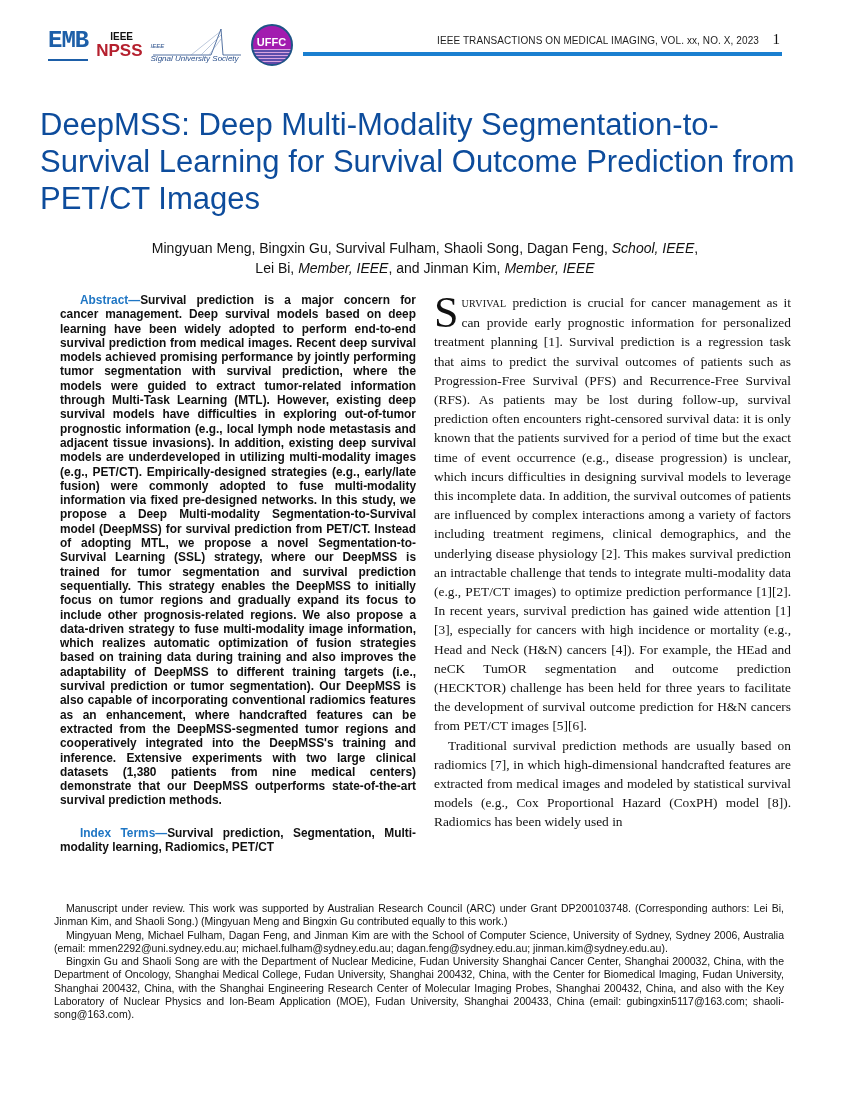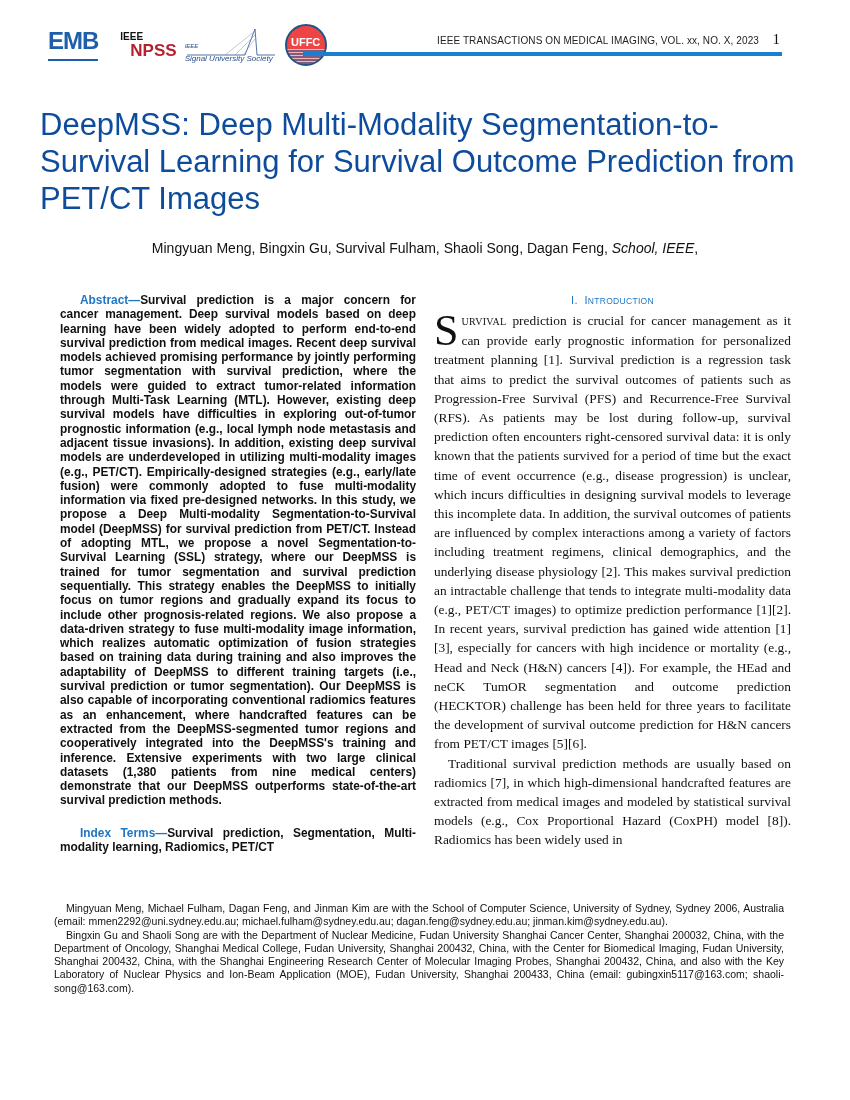--- a/index.html
+++ b/index.html
@@ -1,27 +1,27 @@
 <!DOCTYPE html>
 <html><head>
 <meta charset="utf-8">
 <style>
   html, body { margin: 0; padding: 0; background: #ffffff; }
   body { width: 850px; height: 1100px; position: relative; overflow: hidden; color: #111; }
   .header { position: absolute; left: 0; top: 0; width: 850px; height: 80px; }
   .logos { position: absolute; left: 48px; top: 20px; height: 50px; display: flex; align-items: center; gap: 8px; }
-  .logo-emb { font-family: Liberation Sans, sans-serif; font-weight: bold; font-size: 24px; color: #1d5fa8; letter-spacing: -1px; position: relative; padding-bottom: 6px; border-bottom: 2px solid #1d5fa8; line-height: 1; }
+  .logo-emb { font-family: Liberation Mono, monospace; font-weight: bold; font-size: 24px; color: #1d5fa8; letter-spacing: -1px; position: relative; padding-bottom: 6px; border-bottom: 2px solid #1d5fa8; line-height: 1; }
   .logo-npss { font-family: "Liberation Sans", sans-serif; font-weight: bold; line-height: 1; display: flex; flex-direction: column; align-items: flex-start; }
   .logo-npss .ieee { font-size: 10px; color: #111; margin-left: 14px; }
-  .logo-npss .npss { font-size: 17px; color: #b5202e; margin-left: 24px; }
+  .logo-npss .npss { font-size: 17px; color: #b5202e; }
   .logo-sps { font-family: "Liberation Sans", sans-serif; font-style: italic; font-size: 8px; color: #2a4f8a; width: 92px; height: 40px; position: relative; }
   .logo-sps svg { position: absolute; left: 0; top: 0; }
   .logo-sps .sps-text { position: absolute; left: 0; bottom: 2px; white-space: nowrap; }
   .logo-sps .sps-ieee { position: absolute; left: 0; top: 18px; font-size: 6px; }
-  .logo-uffc { width: 42px; height: 42px; border-radius: 50%; background: #ef4444; border: 2px solid #1f5487; box-sizing: border-box; display: flex; align-items: center; justify-content: center; font-family: "Liberation Sans", sans-serif; font-weight: bold; font-size: 11px; color: #fff; position: relative; overflow: hidden; text-align: center; }
+  .logo-uffc { width: 42px; height: 42px; border-radius: 50%; background: #a21caf; border: 2px solid #1f5487; box-sizing: border-box; display: flex; align-items: center; justify-content: center; font-family: "Liberation Sans", sans-serif; font-weight: bold; font-size: 11px; color: #fff; position: relative; overflow: hidden; text-align: center; }
   .logo-uffc .waves { position: absolute; left: 0; bottom: 0; width: 100%; height: 40%; background: repeating-linear-gradient(180deg, #fff 0 1px, #2e6fa8 1px 3px); opacity: 0.6; }
   .logo-uffc span { position: relative; z-index: 1; margin-top: -6px; }
   .running-head { position: absolute; right: 91px; top: 35px; font-family: "Liberation Sans", sans-serif; font-size: 10px; color: #222; letter-spacing: 0.1px; }
   .page-num { position: absolute; right: 70px; top: 31px; font-family: "Liberation Serif", serif; font-size: 15px; color: #111; }
   .rule { position: absolute; left: 303px; top: 52px; width: 479px; height: 4px; background: #1a7fd0; }
 
   .title { position: absolute; left: 40px; top: 106px; width: 770px; text-align: left; font-family: "Liberation Sans", sans-serif; font-size: 31px; line-height: 37px; color: #0d4c9c; }
   .authors { position: absolute; left: 40px; top: 238px; width: 770px; text-align: center; font-family: "Liberation Sans", sans-serif; font-size: 14px; line-height: 20px; color: #111; }
   .authors i { font-style: italic; }
 
@@ -72,31 +72,34 @@
   <div class="rule"></div>
 </div>
 
 <h1 class="title" style="margin:0;font-weight:normal;">DeepMSS: Deep Multi-Modality Segmentation-to-Survival Learning for Survival Outcome Prediction from PET/CT Images</h1>
 
 <div class="authors">
   <div>
     <span>Mingyuan Meng, Bingxin Gu, Survival Fulham, Shaoli Song, Dagan Feng,</span>
     <i>School, IEEE</i><span>,</span>
   </div>
+  <div>
+    <span>Lei Bi,</span>
+    <i>Member, IEEE</i><span>, and Jinman Kim,</span>
+    <i>Member, IEEE</i>
+  </div>
 </div>
 
 <div class="col-left">
   <p><span class="kw">Abstract</span><span class="kw">—</span><span>Survival prediction is a major concern for cancer management. Deep survival models based on deep learning have been widely adopted to perform end-to-end survival prediction from medical images. Recent deep survival models achieved promising performance by jointly performing tumor segmentation with survival prediction, where the models were guided to extract tumor-related information through Multi-Task Learning (MTL). However, existing deep survival models have difficulties in exploring out-of-tumor prognostic information (e.g., local lymph node metastasis and adjacent tissue invasions). In addition, existing deep survival models are underdeveloped in utilizing multi-modality images (e.g., PET/CT). Empirically-designed strategies (e.g., early/late fusion) were commonly adopted to fuse multi-modality information via fixed pre-designed networks. In this study, we propose a Deep Multi-modality Segmentation-to-Survival model (DeepMSS) for survival prediction from PET/CT. Instead of adopting MTL, we propose a novel Segmentation-to-Survival Learning (SSL) strategy, where our DeepMSS is trained for tumor segmentation and survival prediction sequentially. This strategy enables the DeepMSS to initially focus on tumor regions and gradually expand its focus to include other prognosis-related regions. We also propose a data-driven strategy to fuse multi-modality image information, which realizes automatic optimization of fusion strategies based on training data during training and also improves the adaptability of DeepMSS to different training targets (i.e., survival prediction or tumor segmentation). Our DeepMSS is also capable of incorporating conventional radiomics features as an enhancement, where handcrafted features can be extracted from the DeepMSS-segmented tumor regions and cooperatively integrated into the DeepMSS's training and inference. Extensive experiments with two large clinical datasets (1,380 patients from nine medical centers) demonstrate that our DeepMSS outperforms state-of-the-art survival prediction methods.</span></p>
   <p class="index-terms"><span class="kw">Index Terms</span><span class="kw">—</span><span>Survival prediction, Segmentation, Multi-modality learning, Radiomics, PET/CT</span></p>
 </div>
 
 <div class="col-right">
-  <div class="section-head">
-    <span>I.</span>&nbsp;&nbsp;<span class="sc"><span>I</span><small>NTRODUCTION</small></span>
-  </div>
   <p><span class="dropcap">S</span><span class="smallcaps">URVIVAL</span><span> prediction is crucial for cancer management as it can provide early prognostic information for personalized treatment planning [1]. Survival prediction is a regression task that aims to predict the survival outcomes of patients such as Progression-Free Survival (PFS) and Recurrence-Free Survival (RFS). As patients may be lost during follow-up, survival prediction often encounters right-censored survival data: it is only known that the patients survived for a period of time but the exact time of event occurrence (e.g., disease progression) is unclear, which incurs difficulties in designing survival models to leverage this incomplete data. In addition, the survival outcomes of patients are influenced by complex interactions among a variety of factors including treatment regimens, clinical demographics, and the underlying disease physiology [2]. This makes survival prediction an intractable challenge that tends to integrate multi-modality data (e.g., PET/CT images) to optimize prediction performance [1][2]. In recent years, survival prediction has gained wide attention [1][3], especially for cancers with high incidence or mortality (e.g., Head and Neck (H&amp;N) cancers [4]). For example, the HEad and neCK TumOR segmentation and outcome prediction (HECKTOR) challenge has been held for three years to facilitate the development of survival outcome prediction for H&amp;N cancers from PET/CT images [5][6].</span></p>
   <p class="indent">Traditional survival prediction methods are usually based on radiomics [7], in which high-dimensional handcrafted features are extracted from medical images and modeled by statistical survival models (e.g., Cox Proportional Hazard (CoxPH) model [8]). Radiomics has been widely used in</p>
 </div>
 
 <div class="footnotes">
+  <p>Manuscript under review. This work was supported by Australian Research Council (ARC) under Grant DP200103748. (Corresponding authors: Lei Bi, Jinman Kim, and Shaoli Song.) (Mingyuan Meng and Bingxin Gu contributed equally to this work.)</p>
   <p>Mingyuan Meng, Michael Fulham, Dagan Feng, and Jinman Kim are with the School of Computer Science, University of Sydney, Sydney 2006, Australia (email: mmen2292@uni.sydney.edu.au; michael.fulham@sydney.edu.au; dagan.feng@sydney.edu.au; jinman.kim@sydney.edu.au).</p>
   <p>Bingxin Gu and Shaoli Song are with the Department of Nuclear Medicine, Fudan University Shanghai Cancer Center, Shanghai 200032, China, with the Department of Oncology, Shanghai Medical College, Fudan University, Shanghai 200432, China, with the Center for Biomedical Imaging, Fudan University, Shanghai 200432, China, with the Shanghai Engineering Research Center of Molecular Imaging Probes, Shanghai 200432, China, and also with the Key Laboratory of Nuclear Physics and Ion-Beam Application (MOE), Fudan University, Shanghai 200433, China (email: gubingxin5117@163.com; shaoli-song@163.com).</p>
 </div>
 
 </body></html>

